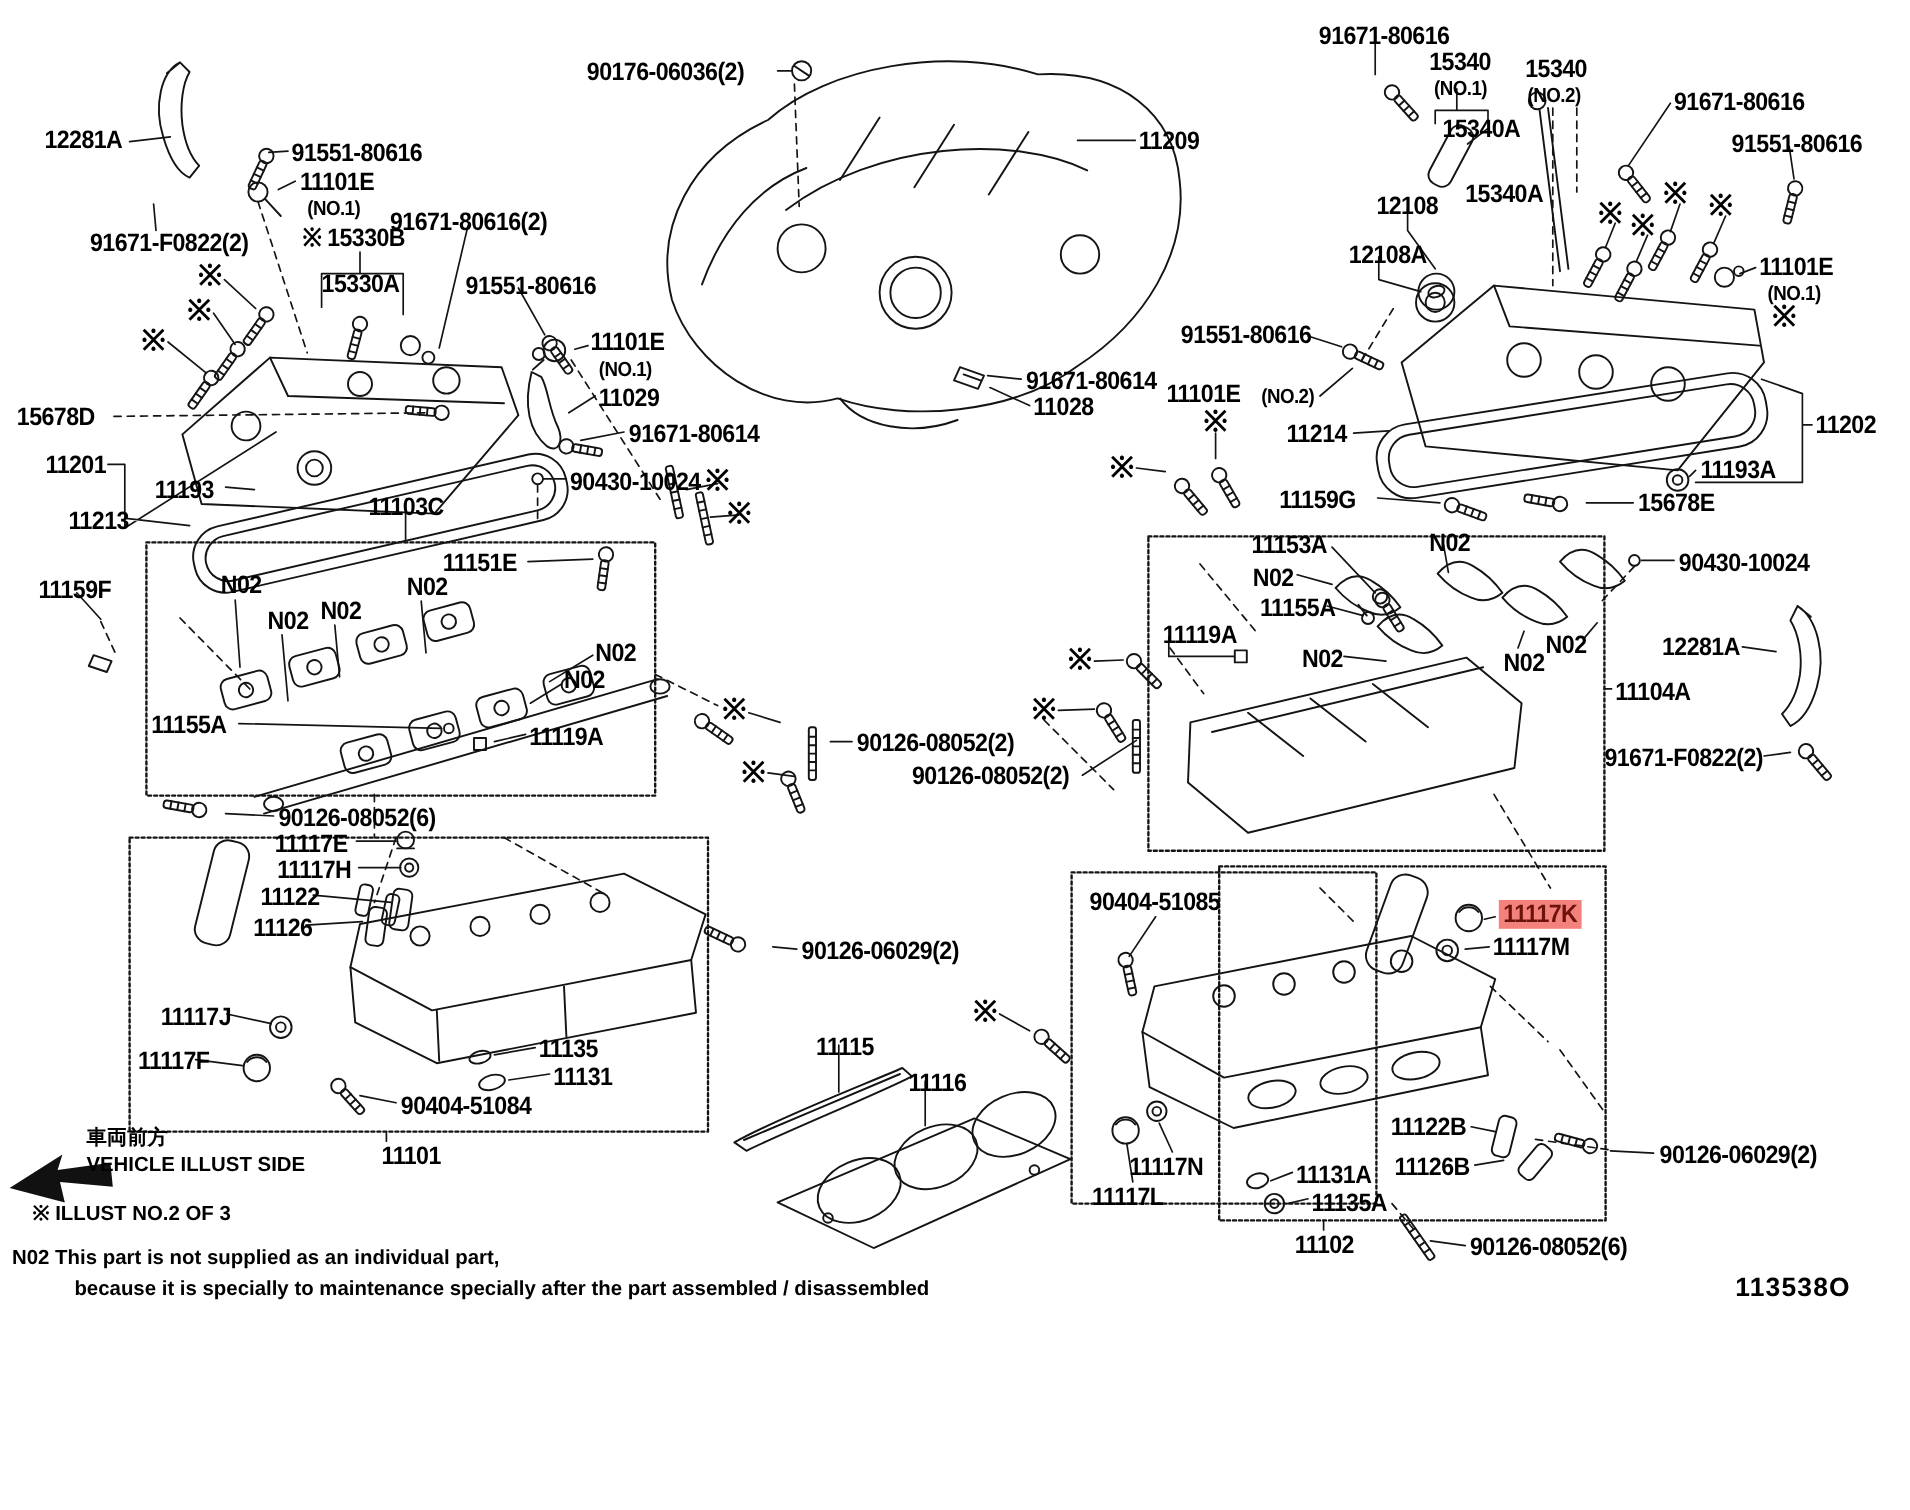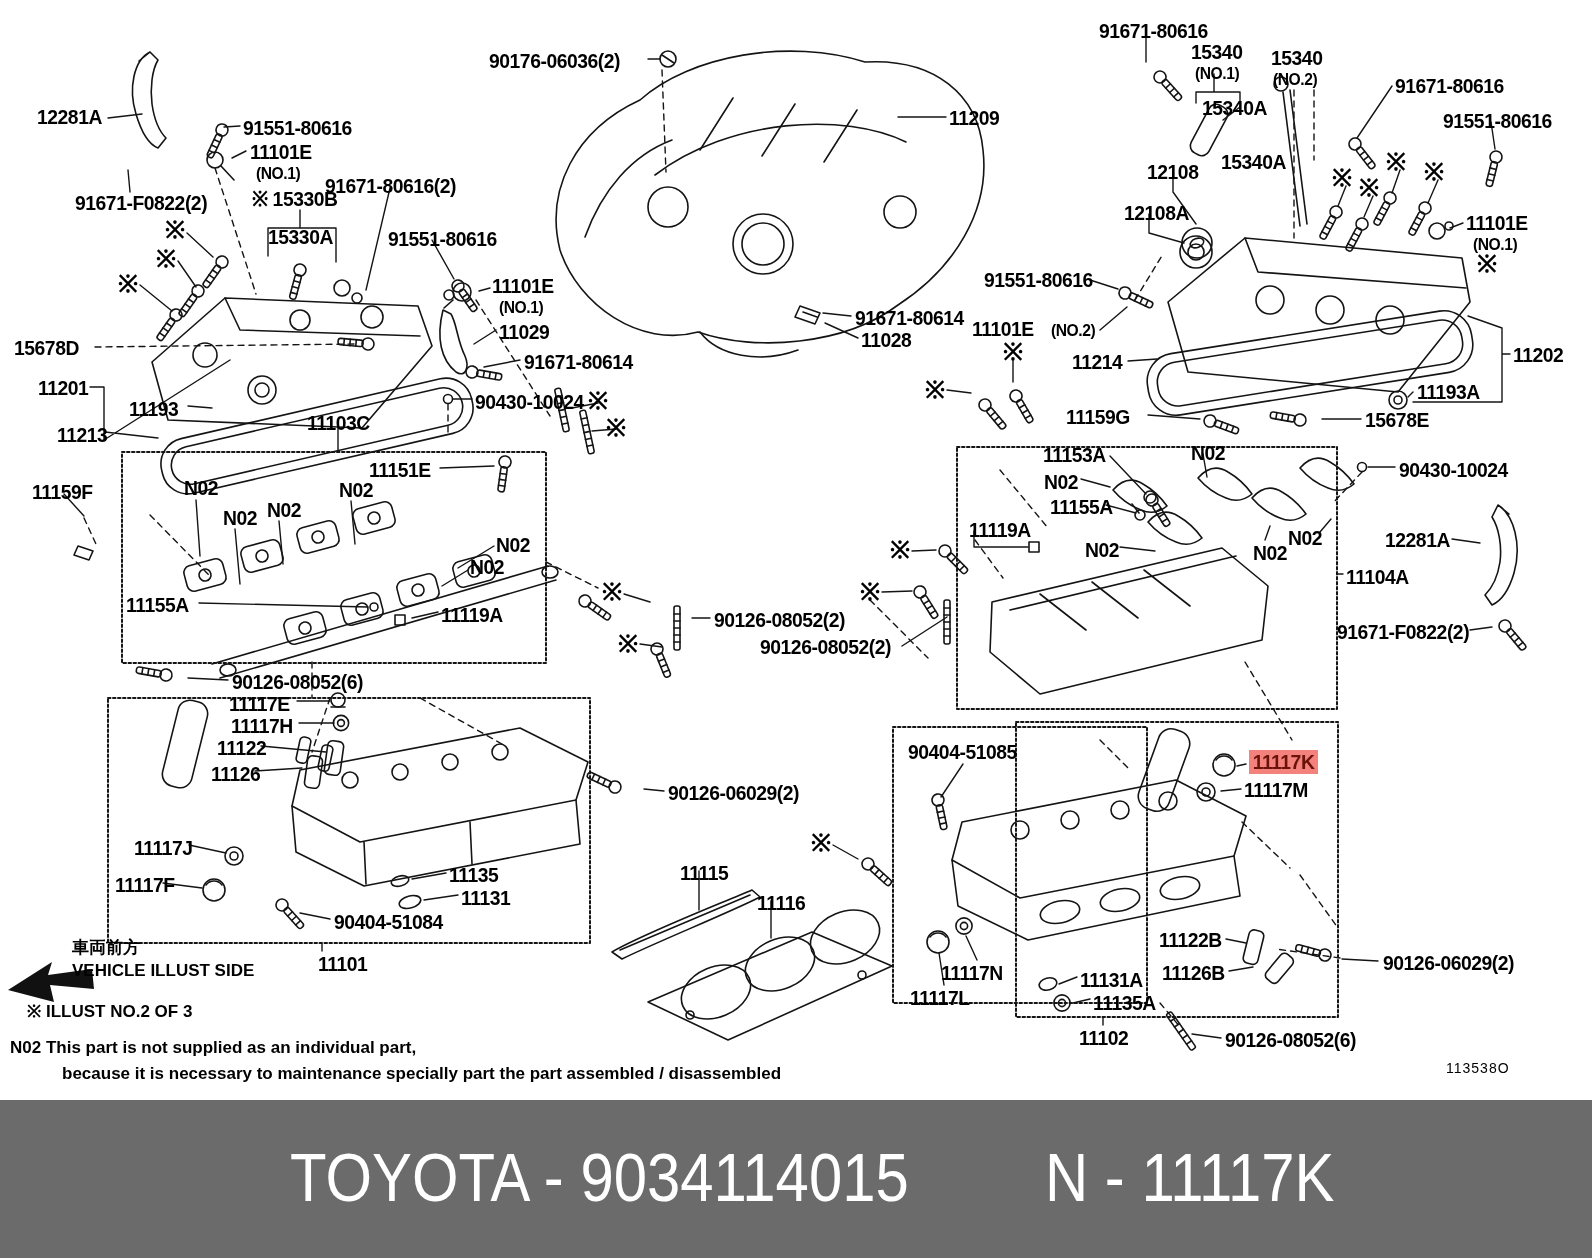--- a/index.html
+++ b/index.html
@@ -4,21 +4,21 @@
 <style>
   html,body{margin:0;padding:0;background:#ffffff;}
   #page{position:relative;width:1592px;height:1258px;background:#ffffff;overflow:hidden;
         font-family:"Liberation Sans",sans-serif;}
   #sketch{position:absolute;left:0;top:0;}
   #labels{position:absolute;left:0;top:0;width:100%;height:100%;}
   .lbl{position:absolute;white-space:pre;color:#000;font-weight:bold;font-size:21px;line-height:1.05;
        transform:scaleX(.92);transform-origin:0 0;letter-spacing:-0.5px;}
   .lbl.sub{font-size:17px;}
   .lbl.note{font-weight:600;font-size:17px;transform:none;letter-spacing:0;}
-  .lbl.ref{font-weight:400;font-size:14px;transform:none;letter-spacing:1px;}
+  .lbl.ref{font-weight:700;font-size:22px;transform:none;letter-spacing:1px;}
   .lbl.hl{padding:1px 4px;}
   .star{position:absolute;font-size:24px;font-weight:bold;color:#000;transform:translate(-50%,-50%);}
   .footer{position:absolute;left:0;top:1100px;width:1592px;height:158px;}
   .footer span{position:absolute;top:38px;color:#fff;font-size:68px;font-weight:400;
        transform:scaleX(.88);transform-origin:0 0;letter-spacing:0;}
   .footer .ft-left{left:290px;}
   .footer .ft-right{left:1045px;}
   svg *{vector-effect:non-scaling-stroke;}
 </style>
 </head>
@@ -395,38 +395,34 @@
       <div class="lbl" style="left: 1385px; top: 529px;">12281A</div>
       <div class="lbl" style="left: 1399px; top: 459px;">90430-10024</div>
       <div class="lbl" style="left: 1337px; top: 621px;">91671-F0822(2)</div>
       <div class="lbl" style="left: 1365px; top: 409px;">15678E</div>
       <div class="lbl" style="left: 1417px; top: 381px;">11193A</div>
       <div class="lbl" style="left: 1513px; top: 344px;">11202</div>
       <div class="lbl note" style="left: 72px; top: 939px;">車両前方</div>
       <div class="lbl note" style="left: 72px; top: 962px;">VEHICLE ILLUST SIDE</div>
       <div class="lbl note" style="left: 27px; top: 1003px;">※ ILLUST NO.2 OF 3</div>
       <div class="lbl note" style="left: 10px; top: 1039px;">N02 This part is not supplied as an individual part,</div>
-      <div class="lbl note" style="left: 62px; top: 1065px;">because it is necessary to maintenance specially part the part assembled / disassembled</div>
+      <div class="lbl note" style="left: 62px; top: 1065px;">because it is specially to maintenance specially after the part assembled / disassembled</div>
       <div class="star" style="left: 175px; top: 228px;">※</div>
       <div class="star" style="left: 166px; top: 257px;">※</div>
       <div class="star" style="left: 128px; top: 282px;">※</div>
       <div class="star" style="left: 598px; top: 399px;">※</div>
       <div class="star" style="left: 616px; top: 426px;">※</div>
       <div class="star" style="left: 935px; top: 388px;">※</div>
       <div class="star" style="left: 1013px; top: 350px;">※</div>
       <div class="star" style="left: 900px; top: 548px;">※</div>
       <div class="star" style="left: 870px; top: 590px;">※</div>
       <div class="star" style="left: 612px; top: 590px;">※</div>
       <div class="star" style="left: 628px; top: 642px;">※</div>
       <div class="star" style="left: 821px; top: 841px;">※</div>
       <div class="star" style="left: 1342px; top: 176px;">※</div>
       <div class="star" style="left: 1369px; top: 186px;">※</div>
       <div class="star" style="left: 1396px; top: 160px;">※</div>
       <div class="star" style="left: 1434px; top: 170px;">※</div>
       <div class="star" style="left: 1487px; top: 262px;">※</div>
     </div>
 
-  <div class="footer" style="background: rgb(107, 107, 107);">
-    <span class="ft-left" style="color: rgb(255, 255, 255);">TOYOTA - 9034114015</span>
-    <span class="ft-right" style="color: rgb(255, 255, 255);">N - 11117K</span>
-  </div>
 
 </div>
 
 </body></html>

